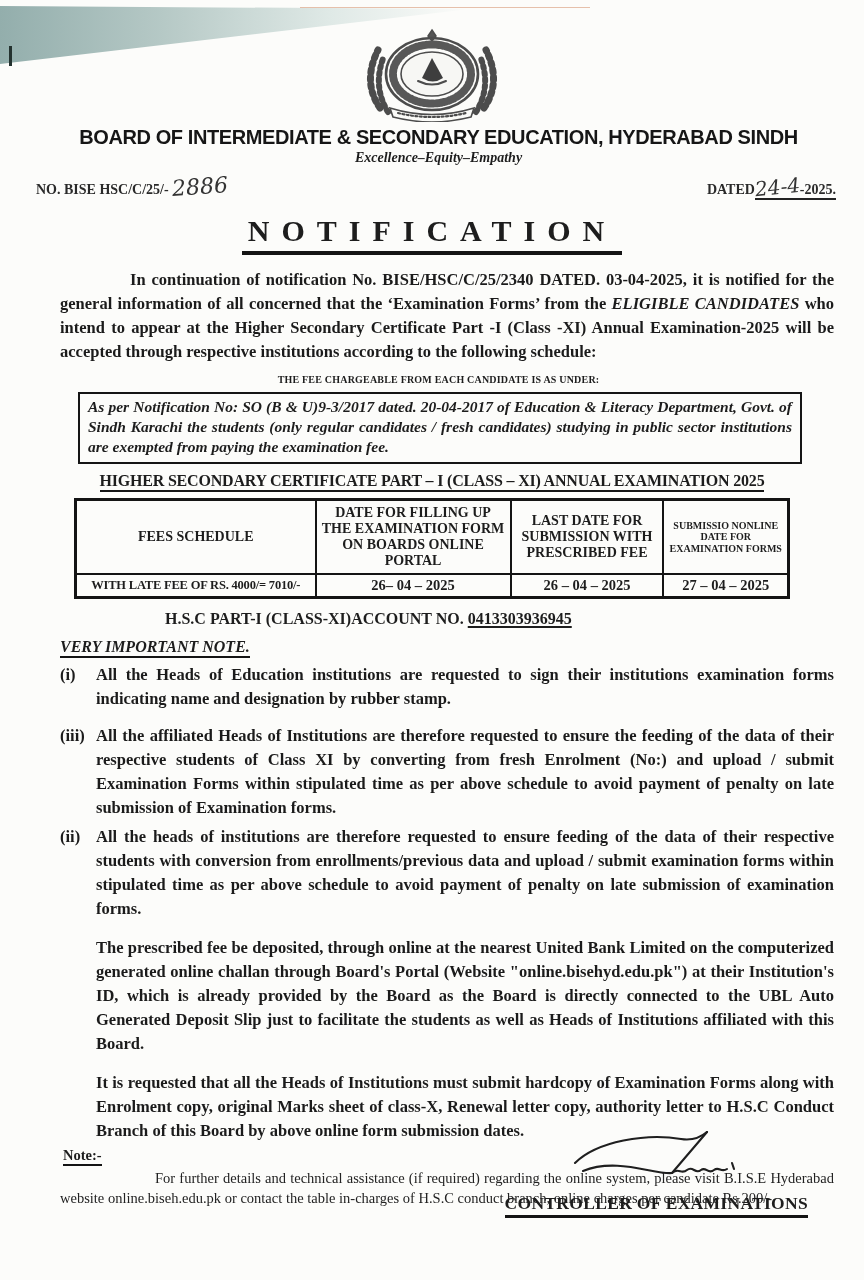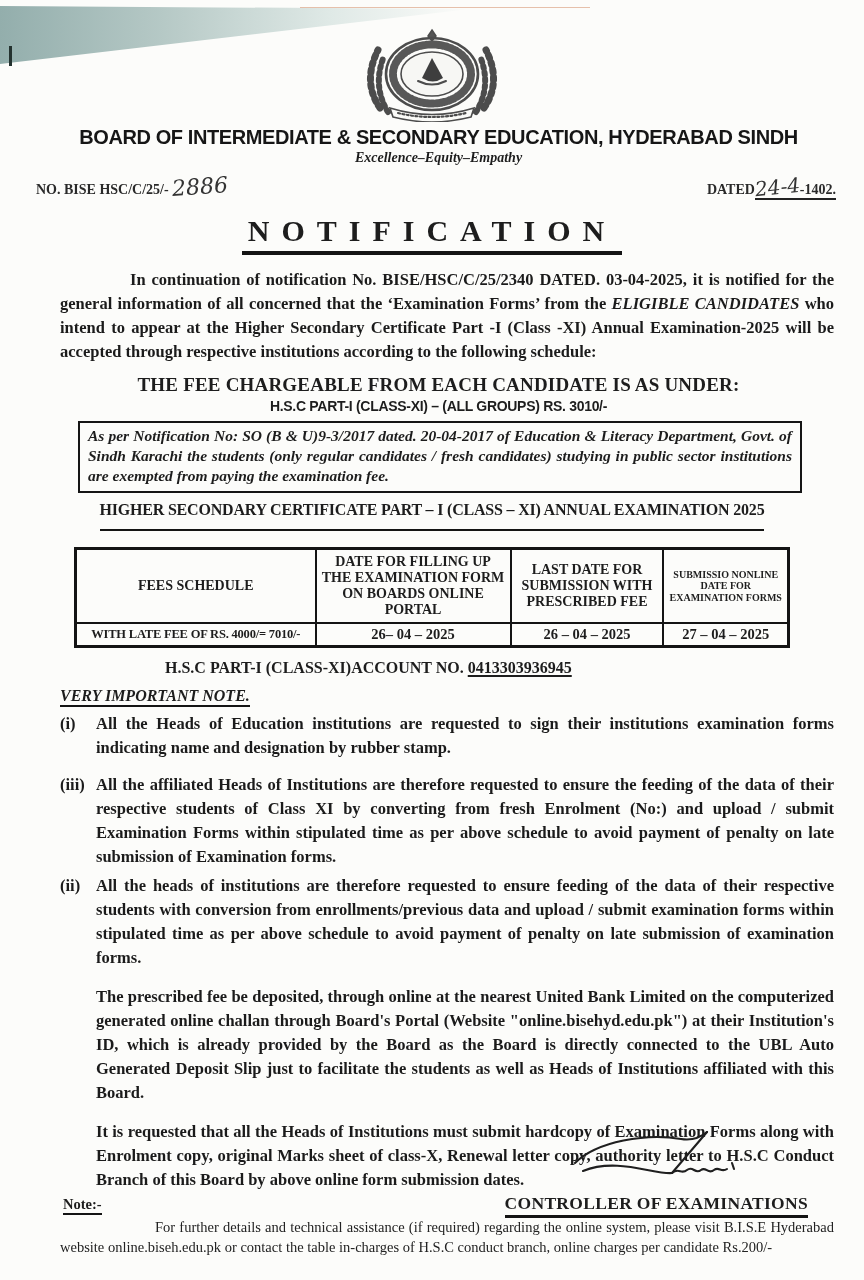--- a/index.html
+++ b/index.html
@@ -24,29 +24,29 @@
   .date-hand{font-size:20px;transform:rotate(-6deg);}
   .date-print{font-weight:bold;font-size:14px;}
 
   .notif-title{width:fit-content;margin:16px auto 0;font-size:30px;font-weight:bold;
     letter-spacing:12px;border-bottom:4px solid #141414;padding:0 6px 3px 6px;line-height:34px;}
 
   .body-text{font-weight:bold;font-size:16.5px;line-height:24px;text-align:justify;color:#1b1b1b;}
   .intro{margin:13px 30px 0 60px;text-indent:70px;}
   .em-ital{font-style:italic;}
 
-  .fee-head{margin-top:10px;font-size:19px;font-weight:bold;letter-spacing:.2px;}
+  .fee-head{margin-top:10px;font-size:10px;font-weight:bold;letter-spacing:.2px;}
   .fee-sub{margin-top:2px;font-family:"Liberation Sans",sans-serif;font-weight:bold;
     font-size:14px;letter-spacing:-0.3px;}
 
   .exempt-box{margin:7px 62px 0 78px;border:2px solid #151515;padding:3px 8px 5px 8px;
     font-style:italic;font-weight:bold;font-size:15.5px;line-height:20px;text-align:justify;}
 
-  .table-title{width:fit-content;margin:8px auto 16px;font-size:16px;font-weight:bold;
-    border-bottom:2.5px solid #141414;padding-bottom:10px;letter-spacing:-0.2px;}
+  .table-title{width:fit-content;margin:8px auto 6px;font-size:16px;font-weight:bold;
+    border-bottom:2.5px solid #141414;padding-bottom:0;letter-spacing:-0.2px;}
 
   table.sched{border-collapse:collapse;margin:6px auto 0;width:716px;}
   table.sched th,table.sched td{border:2px solid #141414;font-weight:bold;text-align:center;
     vertical-align:middle;padding:2px 4px;}
   table.sched{border:3px solid #141414;}
   th.c1{width:250px;font-size:14px;}
   th.c2{width:196px;font-size:14px;line-height:16px;}
   th.c3{width:150px;font-size:14px;line-height:16px;}
   th.c4{width:120px;font-size:10px;line-height:11.5px;}
   tr.hdr{height:74px;}
@@ -111,32 +111,31 @@
 
   <div class="center board-title">BOARD OF INTERMEDIATE &amp; SECONDARY EDUCATION, HYDERABAD SINDH</div>
   <div class="center motto">Excellence–Equity–Empathy</div>
 
   <div class="ref-row">
     <div>
       <span>NO. BISE HSC/C/25/-</span>
       <span class="handwrite">2886</span>
     </div>
     <div>
-      <span>DATED</span><span class="date-group"><span class="handwrite date-hand">24-4</span><span class="date-print">-1402.</span></span>
+      <span>DATED</span><span class="date-group"><span class="handwrite date-hand">24-4</span><span class="date-print">-2025.</span></span>
     </div>
   </div>
 
   <div class="notif-title">NOTIFICATION</div>
 
   <div class="body-text intro">
     <span>In continuation of notification No. BISE/HSC/C/25/2340 DATED. 03-04-2025, it is notified for the general information of all concerned that the ‘Examination Forms’ from the </span><span class="em-ital">ELIGIBLE CANDIDATES</span><span> who intend to appear at the Higher Secondary Certificate Part -I (Class -XI) Annual Examination-2025 will be accepted through respective institutions according to the following schedule:</span>
   </div>
 
   <div class="center fee-head">THE FEE CHARGEABLE FROM EACH CANDIDATE IS AS UNDER:</div>
-  <div class="center fee-sub">H.S.C PART-I (CLASS-XI) – (ALL GROUPS) RS. 3010/-</div>
 
   <div class="exempt-box">As per Notification No: SO (B &amp; U)9-3/2017 dated. 20-04-2017 of Education &amp; Literacy Department, Govt. of Sindh Karachi the students (only regular candidates / fresh candidates) studying in public sector institutions are exempted from paying the examination fee.</div>
 
   <div class="table-title">HIGHER SECONDARY CERTIFICATE PART – I (CLASS – XI) ANNUAL EXAMINATION 2025</div>
 
   <table class="sched">
     <tbody>
         <tr class="hdr">
       <th class="c1">FEES SCHEDULE</th>
       <th class="c2">DATE FOR FILLING UP THE EXAMINATION FORM ON BOARDS ONLINE PORTAL</th>

